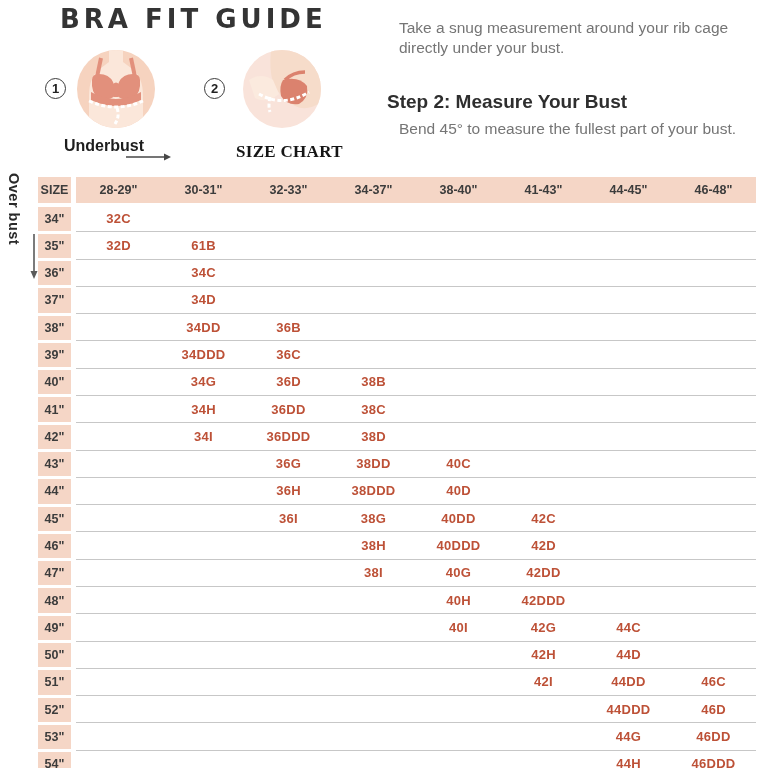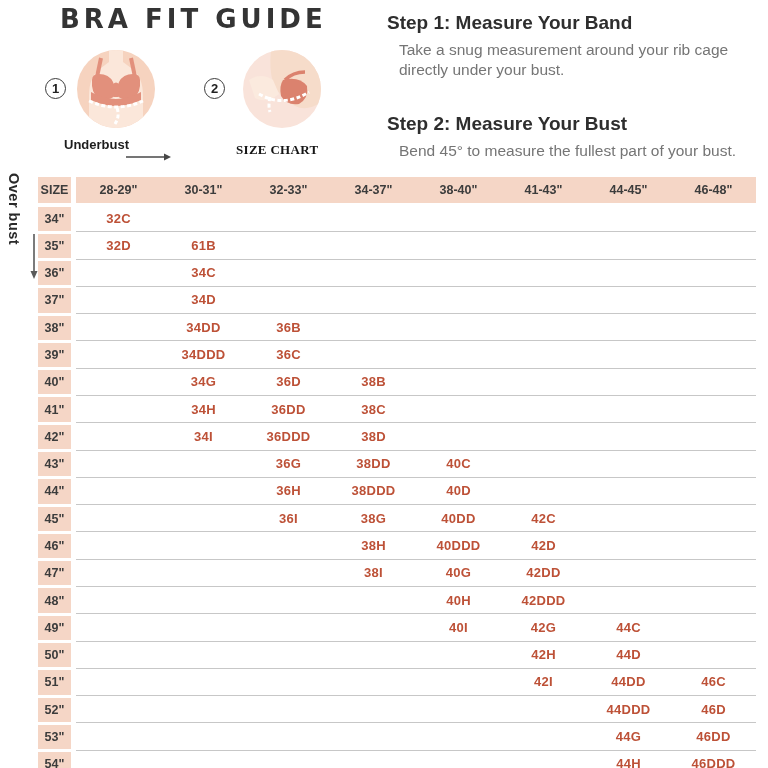--- a/index.html
+++ b/index.html
@@ -23,25 +23,25 @@
   .fig-circle{position:absolute;width:78px;height:78px;}
   #fig1{left:77px;top:50px;}
   #fig2{left:243px;top:50px;}
   .badge{
     position:absolute;width:21px;height:21px;border:1.5px solid #3c3c3c;border-radius:50%;
     display:flex;align-items:center;justify-content:center;
     font-size:13px;font-weight:700;color:#222;background:#fff;
   }
   #badge1{left:45px;top:78px;}
   #badge2{left:204px;top:78px;}
-  .fig1-label{position:absolute;left:64px;top:137px;font-size:13px;font-weight:600;color:#1d1d1d;}
+  .fig1-label{position:absolute;left:64px;top:137px;font-size:16px;font-weight:600;color:#1d1d1d;}
   .arrow-right-icon{position:absolute;left:126px;top:152px;}
   .fig2-label{
     position:absolute;left:236px;top:142px;font-family:"Liberation Serif", serif;
-    font-size:13px;font-weight:700;color:#151515;letter-spacing:0.3px;
+    font-size:17px;font-weight:700;color:#151515;letter-spacing:0.3px;
   }
   .steps{position:absolute;left:387px;top:12px;width:378px;}
   .step-heading{font-size:19px;font-weight:700;color:#2e2e2e;margin:0;line-height:1.15;}
   .step-body{font-size:15.5px;color:var(--body-gray);margin:6px 12px 0;line-height:1.32;}
   .step-body.w1{max-width:345px;}
   .step2{margin-top:32px;}
 
   .overbust-label{
     position:absolute;left:6px;top:173px;writing-mode:vertical-rl;
     font-size:14.5px;font-weight:700;color:#2a2a2a;letter-spacing:0.5px;
@@ -122,21 +122,20 @@
       <path d="M42 30 Q50 22 62 22" stroke="#db826e" stroke-width="3.5" fill="none"></path>
       <path d="M40 30 Q56 26 64 36 Q66 48 56 54 Q44 56 38 46 Q36 36 40 30 Z" fill="#db826e"></path>
       <path d="M16 44 Q40 58 66 42" stroke="#ffffff" stroke-width="3" stroke-dasharray="4 2.5" fill="none"></path>
       <path d="M27 47 Q25 56 27 62" stroke="#ffffff" stroke-width="3" stroke-dasharray="4 2.5" fill="none"></path>
     </g>
   </svg>
 </div>
 <div class="fig2-label">SIZE CHART</div>
 
 <div class="steps">
-  <h2 class="step-heading">Step 1: Measure Your Band</h2>
   <p class="step-body w1">Take a snug measurement around your rib cage directly under your bust.</p>
   <h2 class="step-heading step2">Step 2: Measure Your Bust</h2>
   <p class="step-body">Bend 45° to measure the fullest part of your bust.</p>
 </div>
 
 <div class="overbust-label">Over bust</div>
 <svg class="overbust-arrow" width="12" height="46" viewBox="0 0 12 46">
   <line x1="6" y1="0" x2="6" y2="38" stroke="#5a5a5a" stroke-width="1.6"></line>
   <path d="M2.5 37 L6 45 L9.5 37 Z" fill="#5a5a5a"></path>
 </svg>

